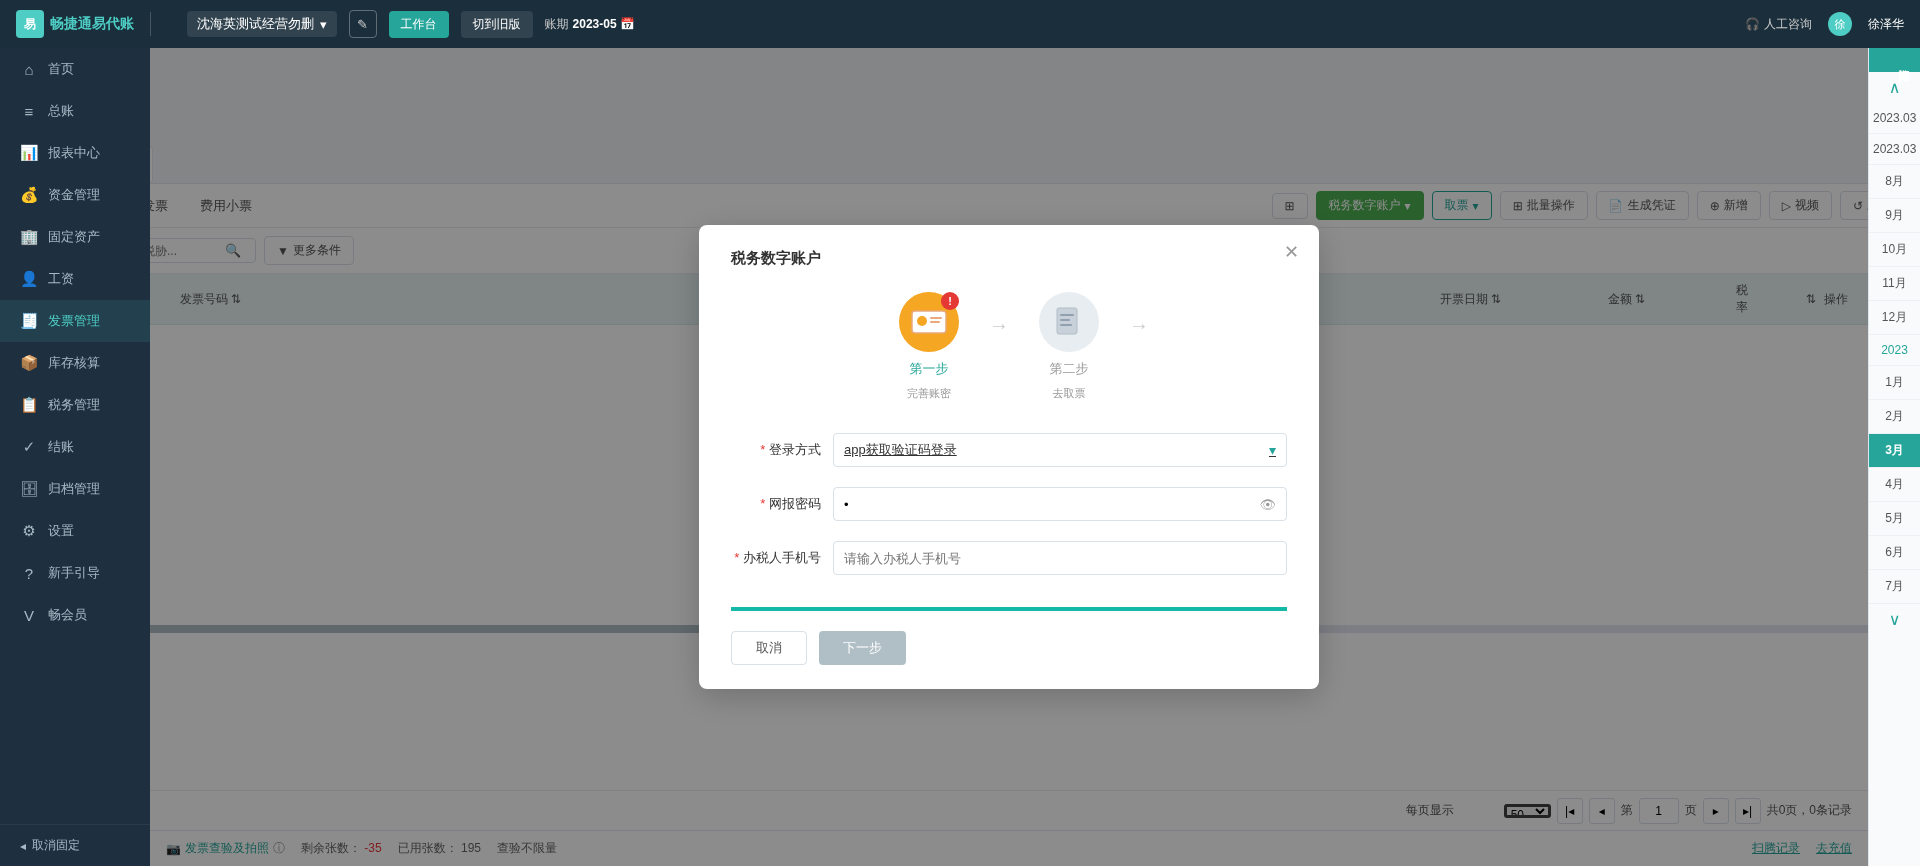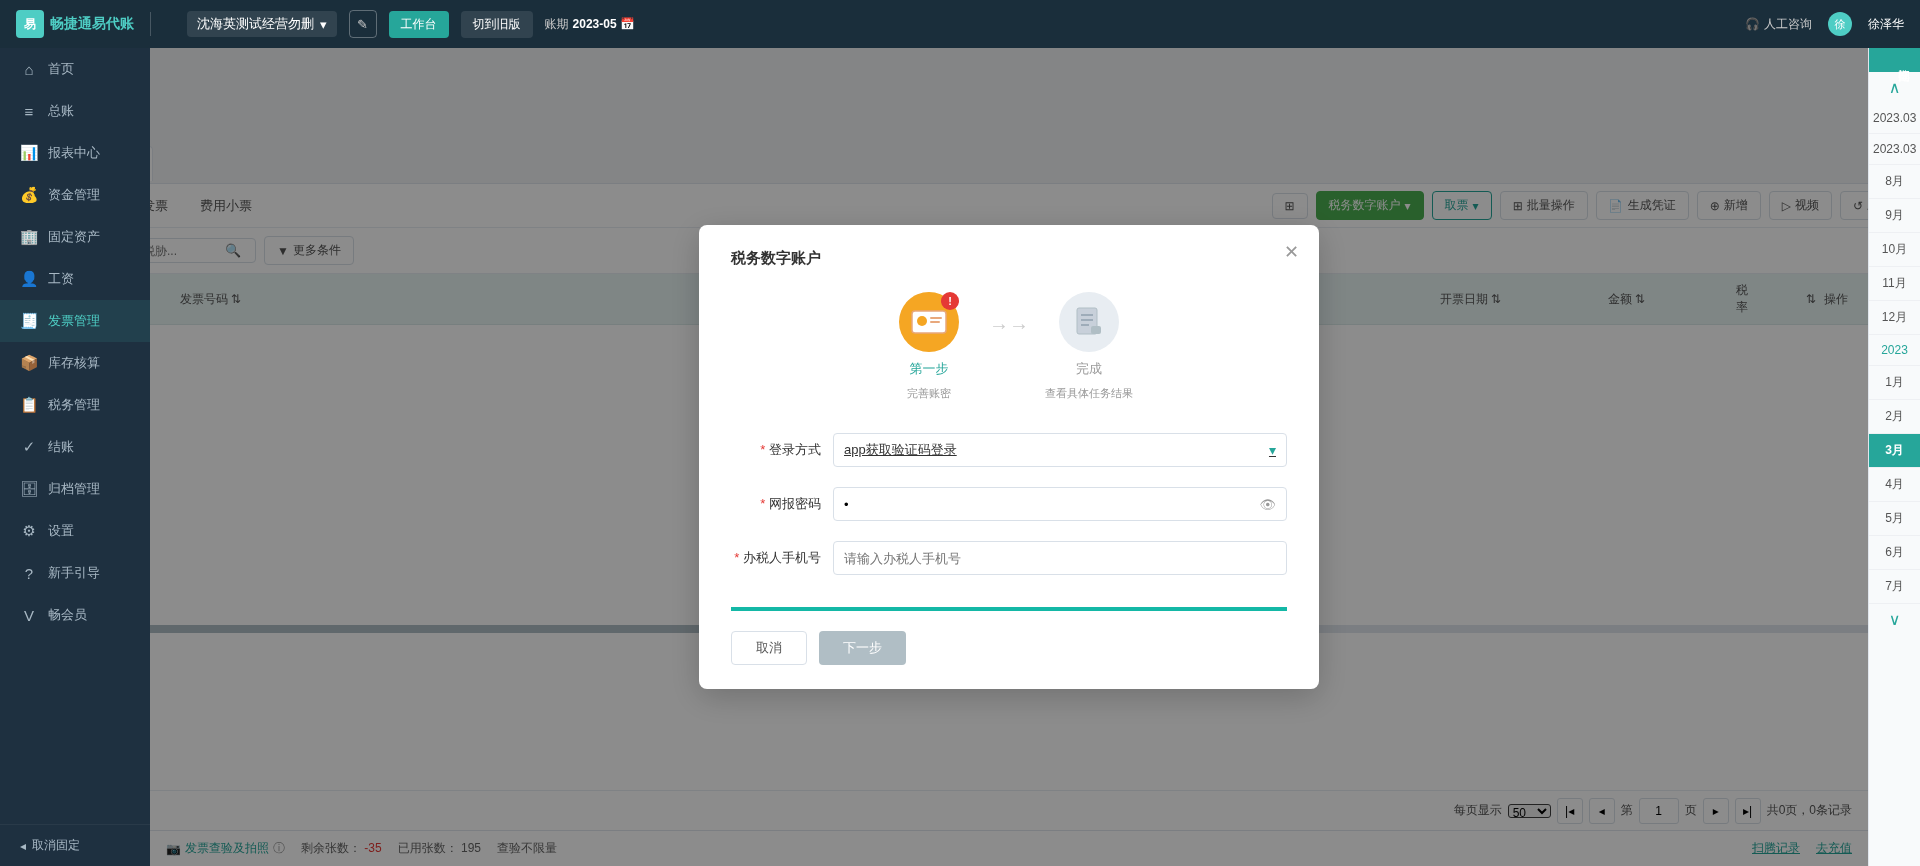--- a/index.html
+++ b/index.html
@@ -655,21 +655,21 @@
       <div style="flex:1;min-height:300px;background:white;"></div>
 
       <div class="scrollbar-area">
         <div class="scrollbar-thumb"></div>
       </div>
 
     </div>
 
     <div class="pagination">
       <span>每页显示</span>
-      <select style="height:14px;border:1px solid #404040;border-radius:3px;font-size:12px;">
+      <select style="height:14px;border:3px solid #404040;border-radius:3px;font-size:12px;margin-left:44px;">
         <option>50</option>
         <option>100</option>
       </select>
       <button class="page-btn">|◂</button>
       <button class="page-btn">◂</button>
       <span>第</span>
       <input class="page-input" type="text" value="1" style="">
       <span>页</span>
       <button class="page-btn">▸</button>
       <button class="page-btn">▸|</button>
@@ -740,36 +740,35 @@
             <rect x="19" y="13" width="10" height="2" rx="1" fill="#e8a87c"></rect>
           </svg>
           <div class="step-badge">!</div>
         </div>
         <div class="step-label">第一步</div>
         <div class="step-desc">完善账密</div>
       </div>
 
       <div class="step-arrow">→</div>
 
-
-      <div class="step-arrow">→</div>
-
       <div class="step">
         <div class="step-icon-wrap inactive-step">
           <svg width="32" height="32" viewBox="0 0 32 32" fill="none">
             <rect x="4" y="2" width="20" height="26" rx="2" fill="#c8d0da" stroke="#b0bec5" stroke-width="1"></rect>
-            <line x1="8" y1="9" x2="20" y2="9" stroke="#90a0ae" stroke-width="1.5"></line>
-            <line x1="8" y1="14" x2="20" y2="14" stroke="#90a0ae" stroke-width="1.5"></line>
-            <line x1="8" y1="19" x2="16" y2="19" stroke="#90a0ae" stroke-width="1.5"></line>
-            <rect x="18" y="20" width="10" height="8" rx="2" fill="#b0bec5"></rect>
+            <rect x="7" y="8" width="14" height="2" rx="1" fill="#90a0ae"></rect>
+            <rect x="7" y="13" width="10" height="2" rx="1" fill="#90a0ae"></rect>
+            <rect x="7" y="18" width="12" height="2" rx="1" fill="#90a0ae"></rect>
           </svg>
         </div>
-        <div class="step-label inactive">完成</div>
-        <div class="step-desc">查看具体任务结果</div>
-      </div>
+        <div class="step-label inactive">第二步</div>
+        <div class="step-desc">去取票</div>
+      </div>
+
+      <div class="step-arrow">→</div>
+
 
     </div>
 
     <div class="form-row">
       <div class="form-label required">登录方式</div>
       <div class="form-select">
         <span>app获取验证码登录</span>
         <span class="select-arrow">▾</span>
       </div>
     </div>

